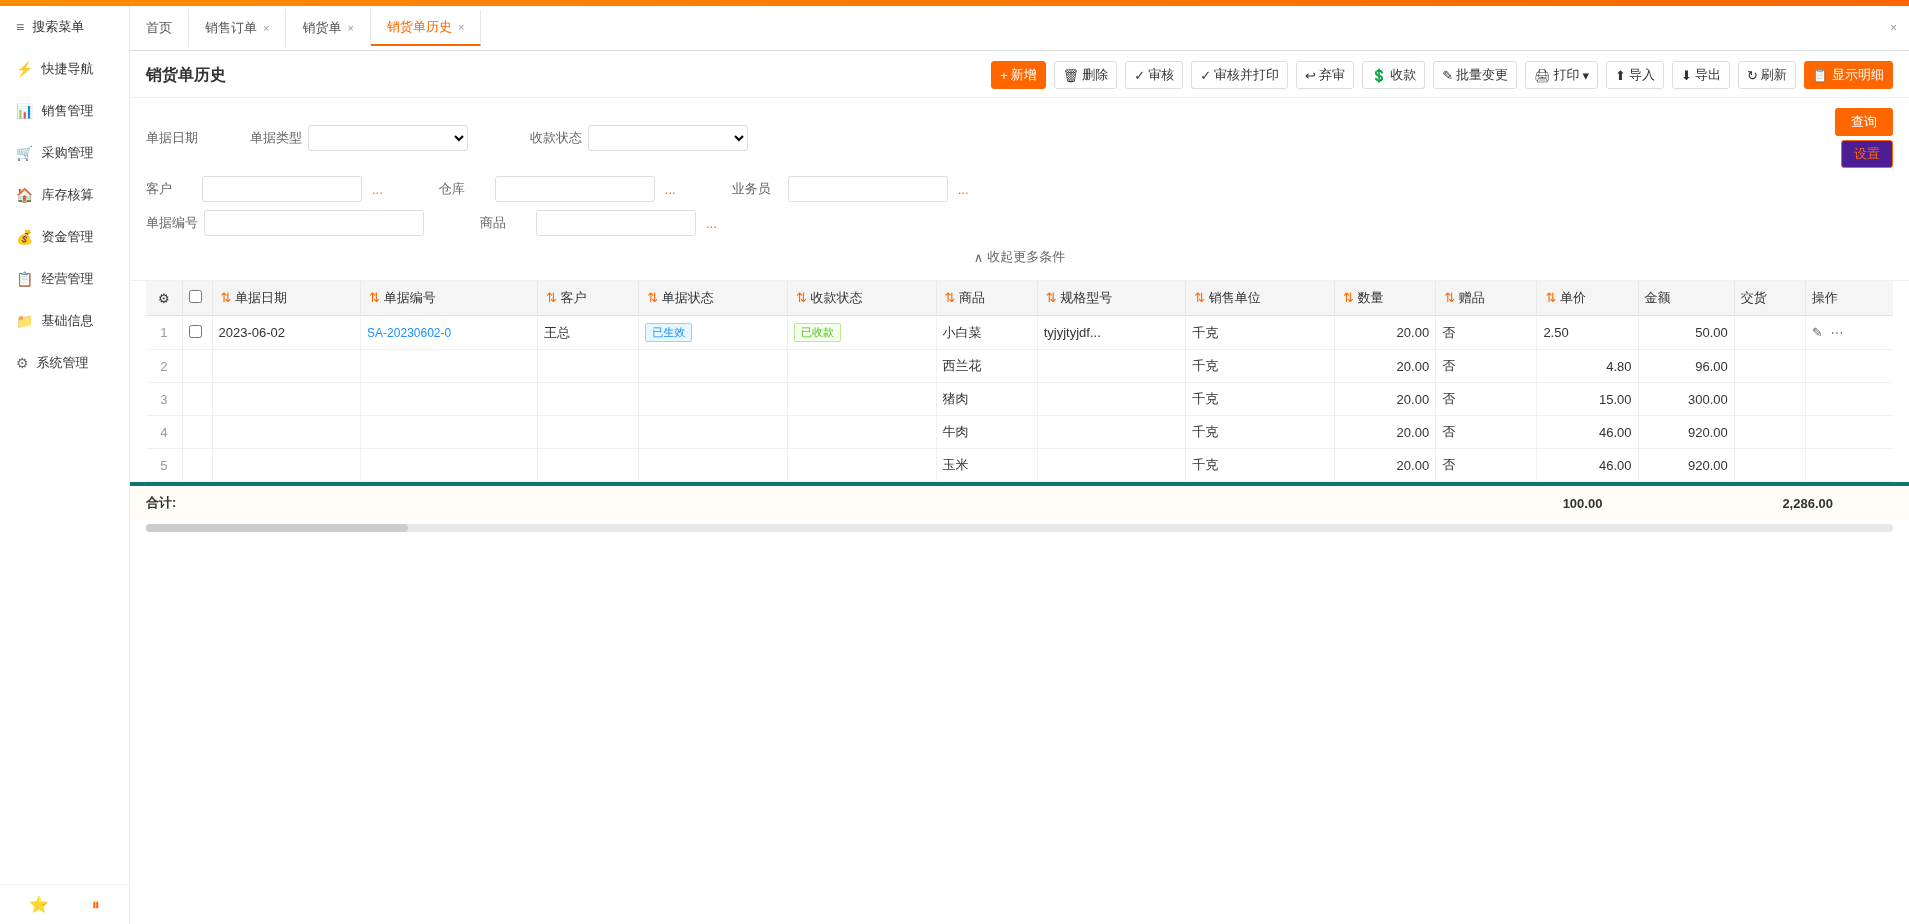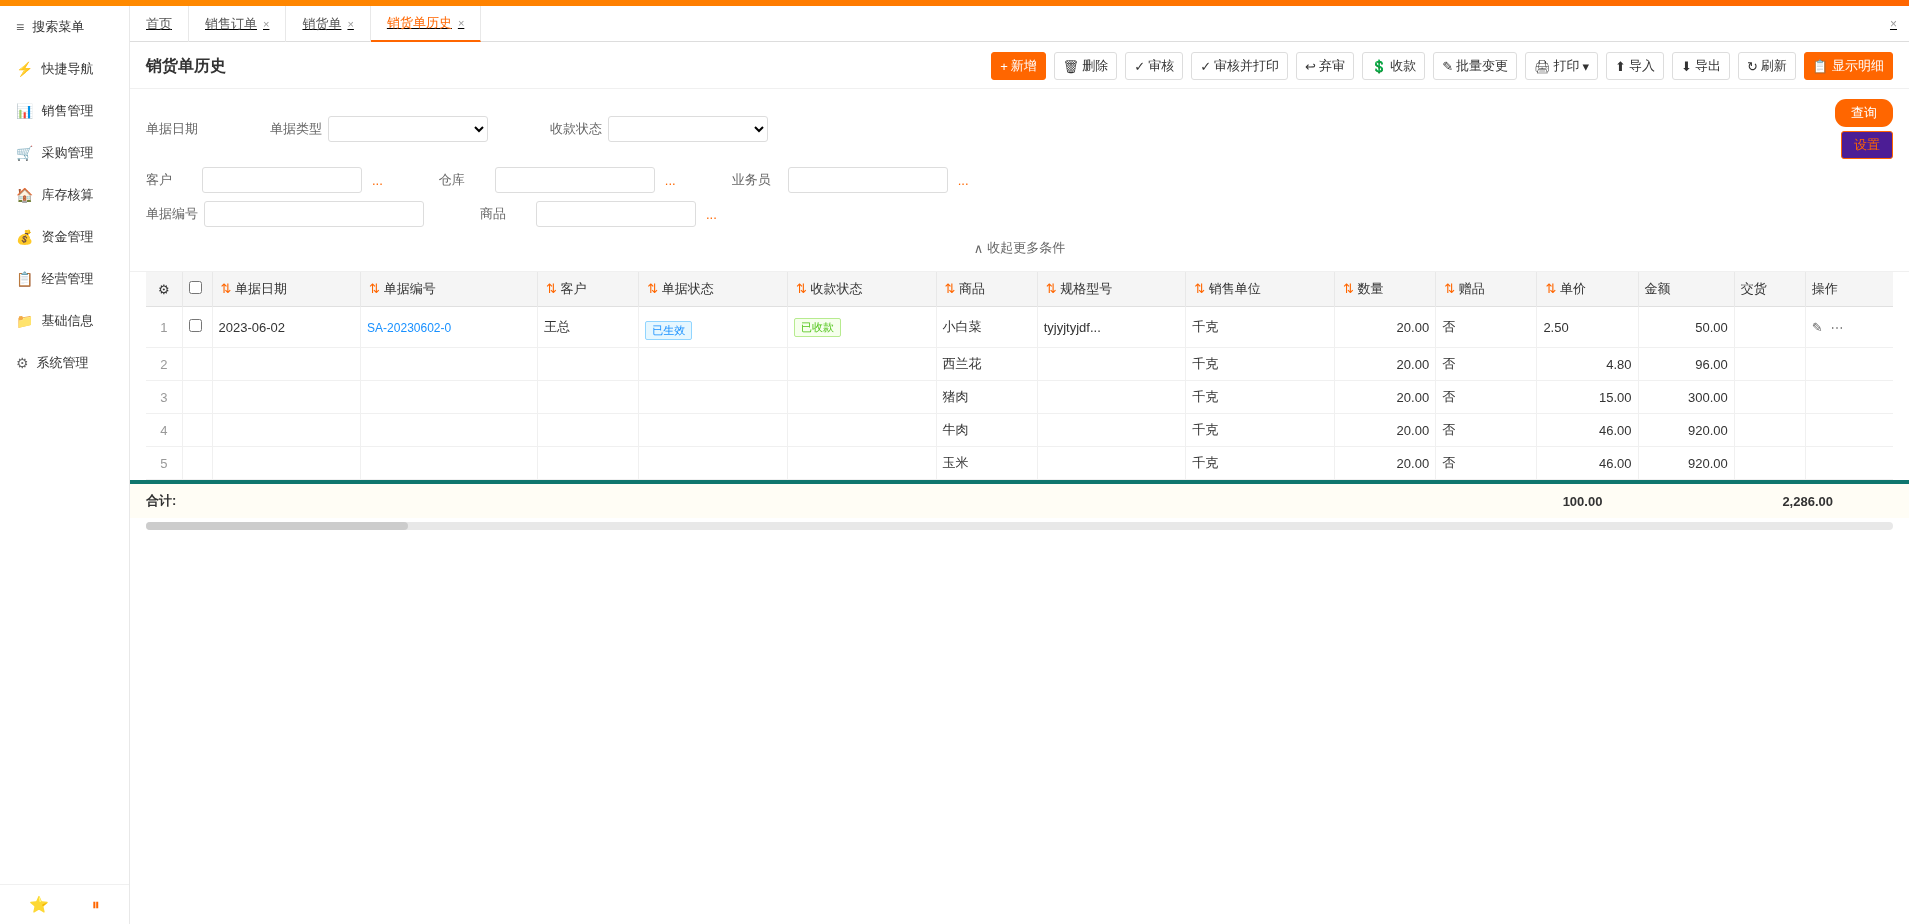--- a/index.html
+++ b/index.html
@@ -56,22 +56,21 @@
       overflow: hidden;
     }
 
     
     .tab-bar {
       background: #fff;
       border-bottom: 1px solid #ddd;
       display: flex;
       align-items: center;
       padding: 0;
-      height: 36px;
-      text-decoration: underline;
+      height: 45px;
     }
     .tab {
       padding: 0 16px;
       height: 36px;
       line-height: 36px;
       cursor: pointer;
       color: #555;
       border-right: 1px solid #e8e8e8;
       display: flex;
       align-items: center;
@@ -222,21 +221,21 @@
       margin-top: 4px;
       padding: 4px 0;
     }
 
     
     .query-btn {
       background: #ff6600;
       color: #fff;
       border: none;
       padding: 5px 16px;
-      border-radius: 11px;
+      border-radius: 3px;
       cursor: pointer;
       font-size: 13px;
     }
     .settings-btn {
       background: #4c1d95;
       color: #ff6600;
       border: 1px solid #ff6600;
       padding: 4px 12px;
       border-radius: 3px;
       cursor: pointer;
@@ -279,21 +278,21 @@
       white-space: nowrap;
     }
     tbody td:last-child { border-right: none; }
     .row-num { color: #999; text-align: center; }
     .status-badge {
       display: inline-block;
       padding: 1px 6px;
       border-radius: 2px;
       font-size: 11px;
     }
-    .status-valid { background: #e6f7ff; color: #1890ff; border: 1px solid #91d5ff; margin-top: 7px; }
+    .status-valid { background: #e6f7ff; color: #1890ff; border: 1px solid #91d5ff; }
     .status-paid { background: #f6ffed; color: #52c41a; border: 1px solid #b7eb8f; }
     .action-link { color: #1890ff; cursor: pointer; font-size: 12px; }
     .action-icon { color: #666; cursor: pointer; margin-right: 4px; }
 
     
     .table-footer {
       background: #fffdf5;
       border-top: 4px solid #0f766e;
       padding: 8px 16px;
       display: flex;
@@ -491,21 +490,21 @@
         </div>
       </div>
 
       <div class="filter-area">
         <div class="filter-row">
 
           <div class="filter-item">
             <span class="filter-label">单据日期</span>
           </div>
 
-          <div class="filter-item" style="margin-left: 56px;">
+          <div class="filter-item" style="margin-left: 36px;">
             <span class="filter-label">单据类型</span>
             <select class="filter-select">
               <option></option>
             </select>
             <span style="color:#666; font-size:12px;"></span>
           </div>
 
           <div class="filter-item" style="margin-left: 40px;">
             <span class="filter-label">收款状态</span>
             <select class="filter-select">

